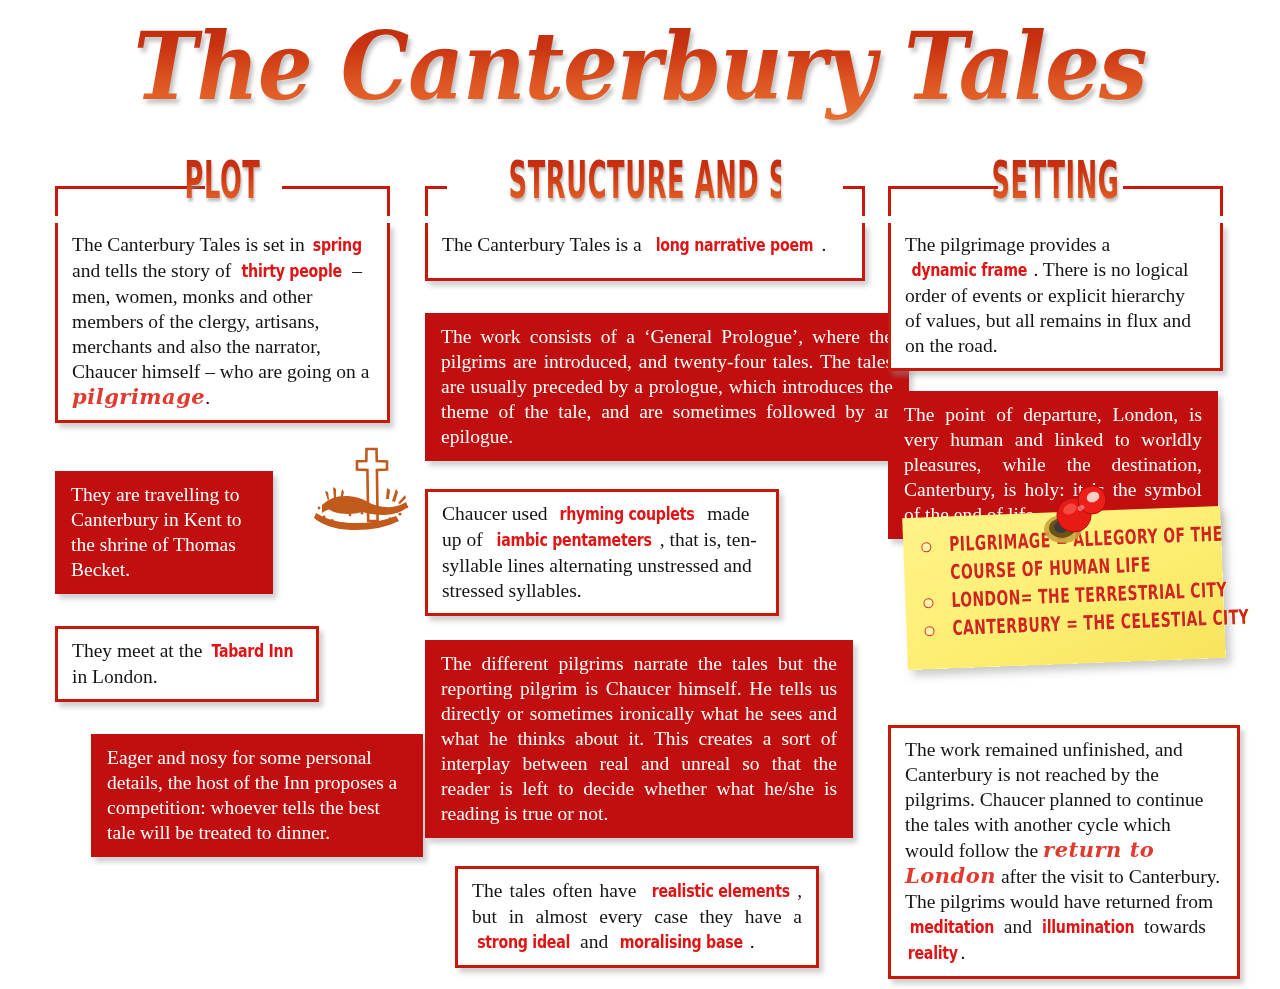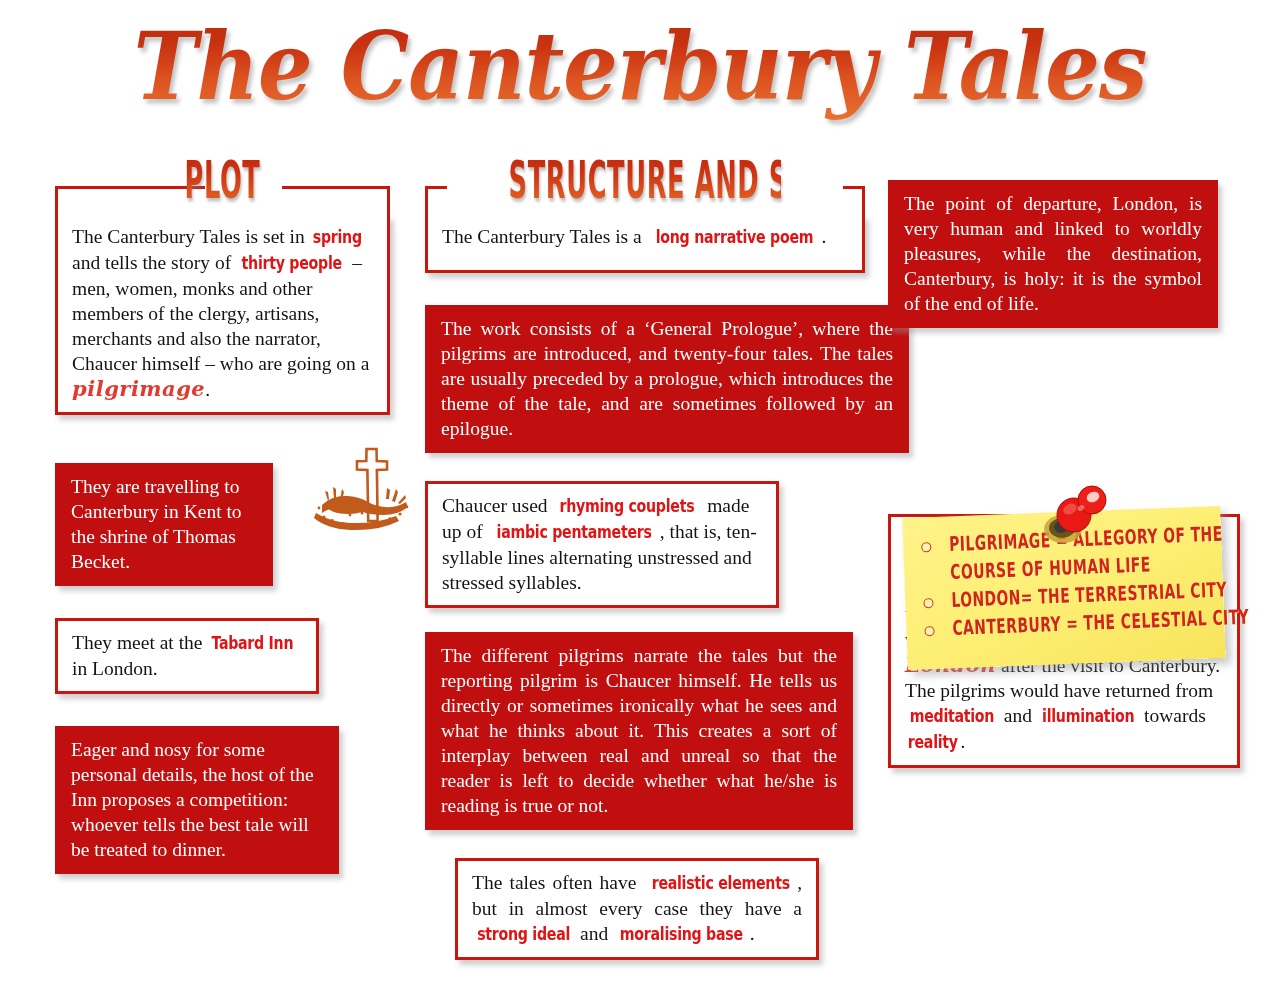--- a/index.html
+++ b/index.html
@@ -44,21 +44,21 @@
   
   .column { position: absolute; top: 160px; }
   #col-plot      { left: 55px;  width: 335px; }
   #col-structure { left: 425px; width: 440px; }
   #col-setting   { left: 888px; width: 335px; }
 
   
   .sec-head {
     position: relative;
     height: 56px;
-    margin-bottom: 0;
+    margin-bottom: 8px;
   }
   .sec-head .rule {
     position: absolute;
     top: 26px;
     height: 3px;
     background: #C8180E;
   }
   .sec-head .rule.left  { left: 0; }
   .sec-head .rule.right { right: 0; }
   .sec-head .corner {
@@ -238,21 +238,21 @@
   </div>
 
   <div class="gap-32"></div>
 
   <div class="box white" style="width:264px;">
     <p>They meet at the <span class="kw">Tabard Inn</span> in London.</p>
   </div>
 
   <div class="gap-32"></div>
 
-  <div class="box red" style="width:284px;">
+  <div class="box red" style="width:332px;margin-left:36px;">
     <p>Eager and nosy for some personal details, the host of the Inn proposes a competition: whoever tells the best tale will be treated to dinner.</p>
   </div>
 </div>
 
 <div class="column" id="col-structure">
 
   <div class="sec-head">
     <div class="rule left" style="width:22px;"></div>
     <div class="rule right" style="width:22px;"></div>
     <div class="corner l"></div>
@@ -284,21 +284,31 @@
 
   <div class="gap-28"></div>
 
   <div class="box white justify" style="width:364px; margin-left:30px;">
     <p>The tales often have <span class="kw">realistic elements</span>, but in almost every case they have a <span class="kw">strong ideal</span> and <span class="kw">moralising base</span>.</p>
   </div>
 </div>
 
 <div class="column" id="col-setting">
 
-
+  <div class="sec-head">
+    <div class="rule left" style="width:110px;"></div>
+    <div class="rule right" style="width:100px;"></div>
+    <div class="corner l"></div>
+    <div class="corner r"></div>
+    <div class="sec-title">SETTING</div>
+  </div>
+
+  <div class="box white head-attached" style="min-height:110px;">
+    <p>The pilgrimage provides a <span class="kw">dynamic frame</span>. There is no logical order of events or explicit hierarchy of values, but all remains in flux and on the road.</p>
+  </div>
 
   <div class="gap-20"></div>
 
   <div class="box red justify" style="width:330px;">
     <p>The point of departure, London, is very human and linked to worldly pleasures, while the destination, Canterbury, is holy: it is the symbol of the end of life.</p>
   </div>
 
   <div class="gap-16"></div>
   <div style="height:170px;"></div>
 

